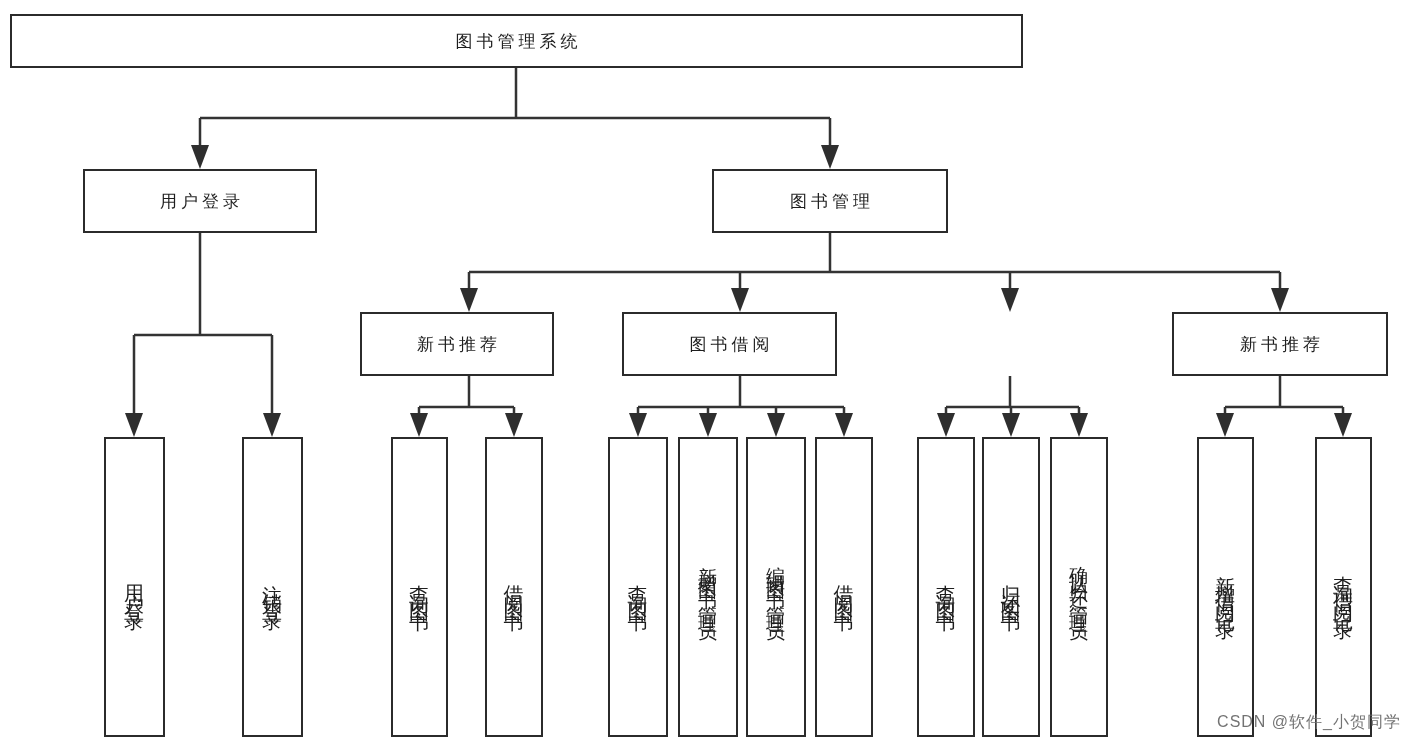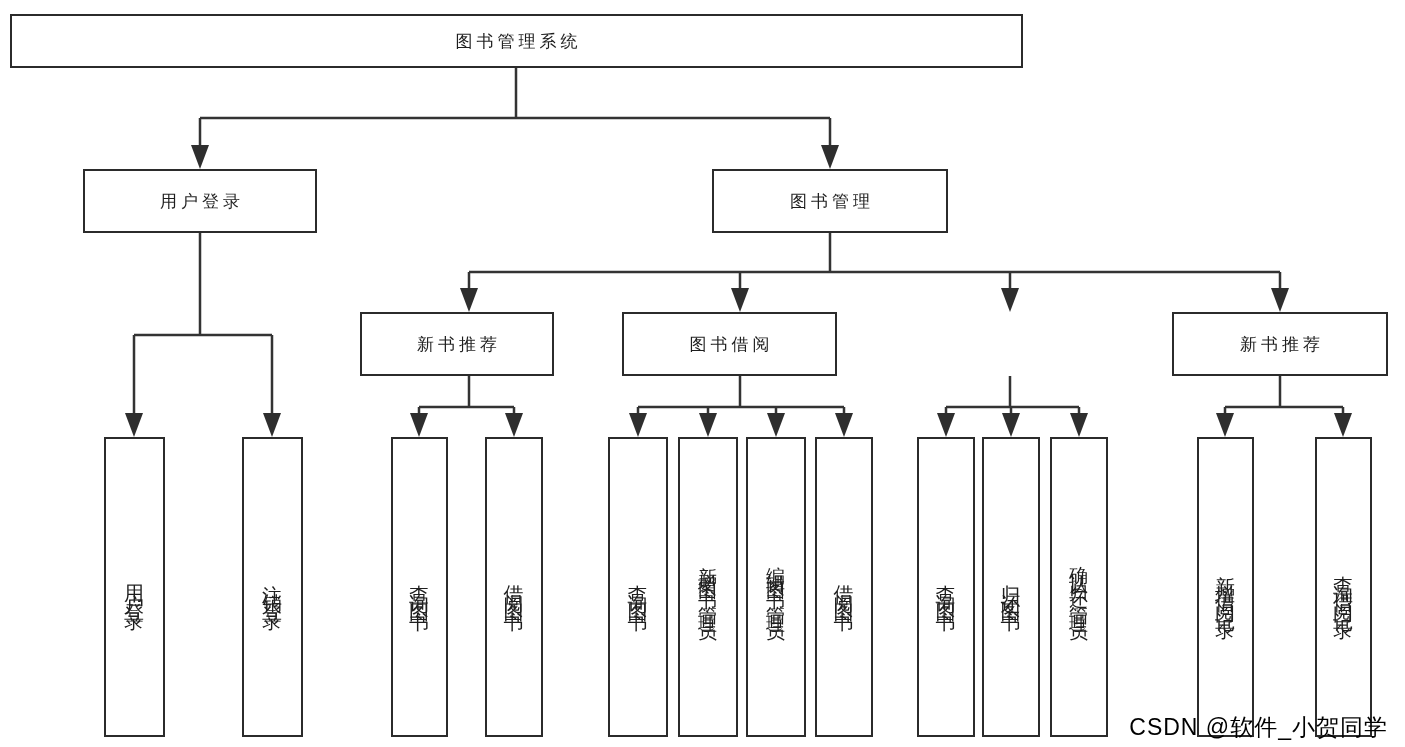--- a/index.html
+++ b/index.html
@@ -47,24 +47,24 @@
     text-orientation: mixed;
     letter-spacing: 9px;
     line-height: 1;
   }
   .node.v .vtext.long {
     letter-spacing: 8px;
     font-size: 19px;
   }
   .watermark {
     position: absolute;
-    right: 17px;
+    right: 4px;
     top: 712px;
-    font-size: 23px;
-    color: #000000;
+    font-size: 16px;
+    color: #737373;
     letter-spacing: 1px;
     z-index: 3;
     white-space: nowrap;
   }
   .line {
     stroke: #333333;
     stroke-width: 2.5;
     fill: none;
   }
   .arrow {

